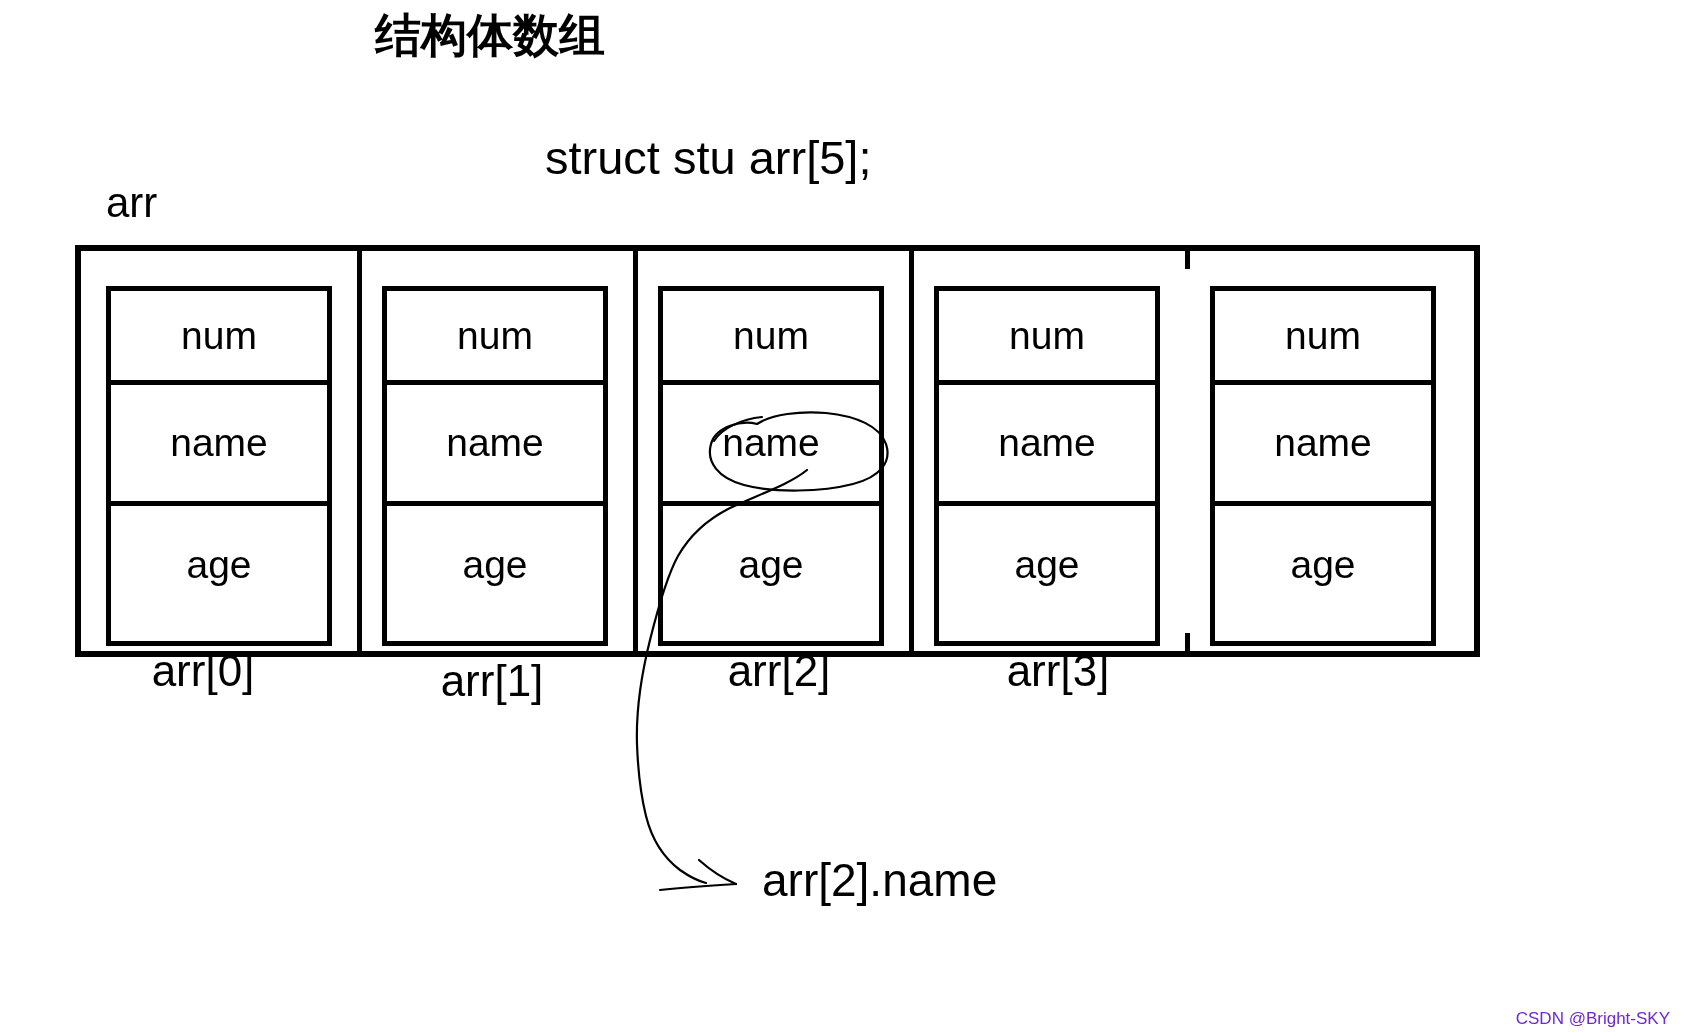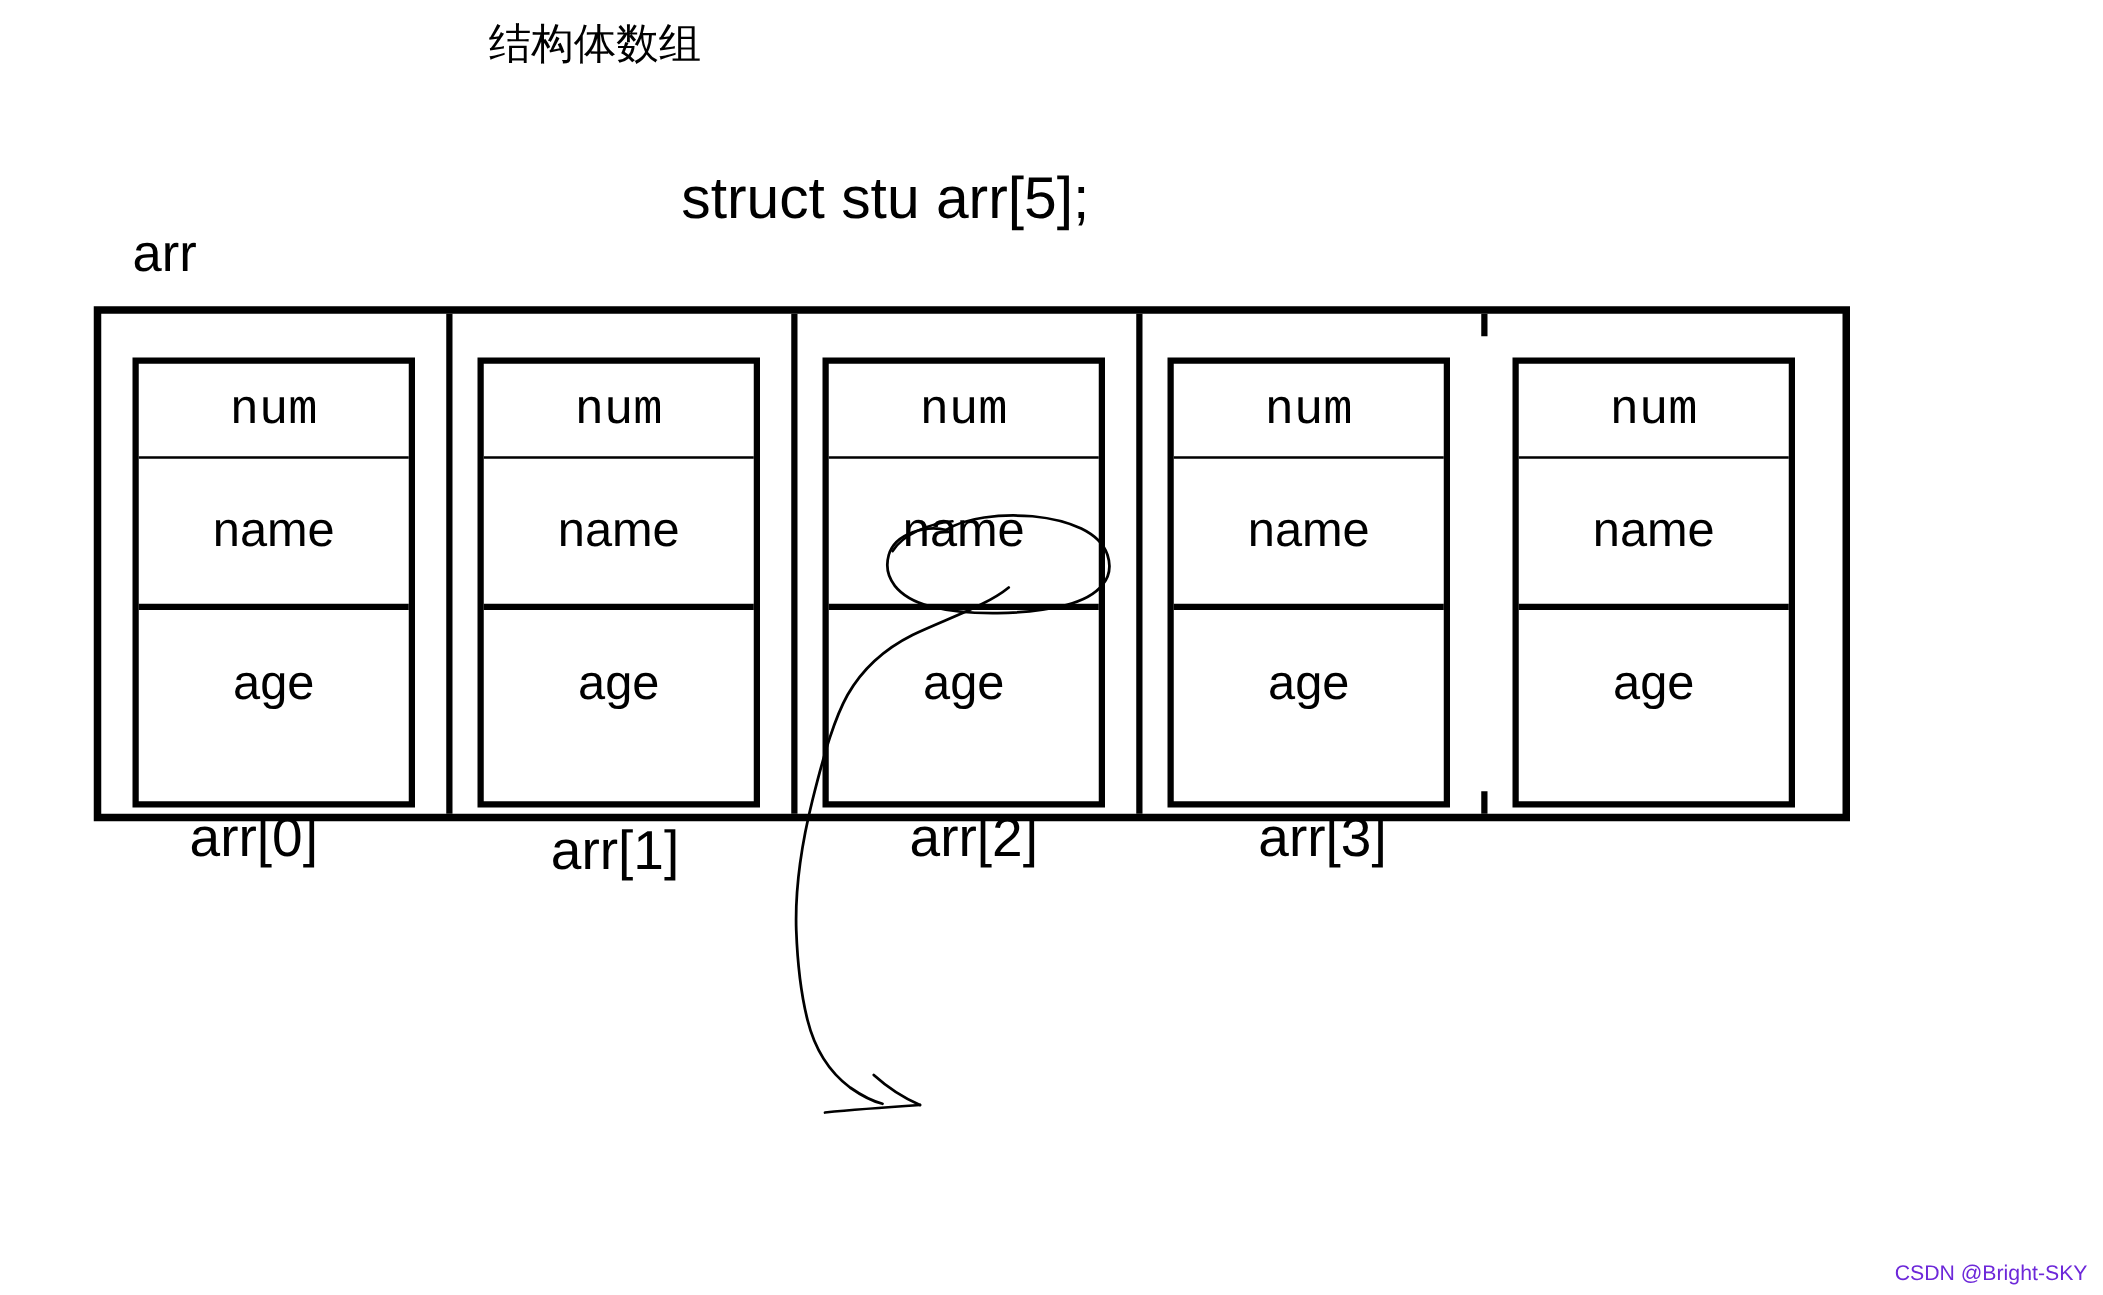--- a/index.html
+++ b/index.html
@@ -15,25 +15,25 @@
     position: relative;
     width: 1682px;
     height: 1036px;
     background: #ffffff;
     overflow: hidden;
   }
 
   
   .diagram-title {
     position: absolute;
-    left: 391px;
+    left: 375px;
     top: 6px;
-    font-size: 34px;
+    font-size: 46px;
     line-height: 58px;
-    font-weight: 400;
+    font-weight: 700;
     white-space: nowrap;
   }
   .decl-text {
     position: absolute;
     left: 545px;
     top: 130px;
     font-size: 47px;
     line-height: 56px;
     white-space: nowrap;
   }
@@ -95,21 +95,21 @@
   .field-row {
     position: relative;
     box-sizing: border-box;
     width: 100%;
     display: flex;
     align-items: center;
     justify-content: center;
     font-size: 39px;
     line-height: 42px;
   }
-  .field-row.num  { height: 76px;  border-bottom: 2px solid #000000; font-family: Liberation Mono, monospace; }
+  .field-row.num  { height: 94px;  border-bottom: 5px solid #000000; }
   .field-row.name { height: 121px; border-bottom: 5px solid #000000; }
   .field-row.age  { height: 135px; align-items: flex-start; padding-top: 38px; }
 
   
   .index-label {
     position: absolute;
     top: 644px;
     font-size: 44px;
     line-height: 54px;
     text-align: center;
@@ -218,16 +218,17 @@
              C 668 574, 660 600, 650 640
              C 641 676, 636 712, 637 744
              C 638 772, 641 796, 646 816
              C 652 840, 664 858, 680 870
              C 690 877, 698 881, 706 883" fill="none" stroke="#000000" stroke-width="2.2" stroke-linecap="round" stroke-linejoin="round"></path>
 
     <path d="M 699 860 C 709 869, 722 878, 736 884" fill="none" stroke="#000000" stroke-width="2.2" stroke-linecap="round"></path>
     <path d="M 660 890 C 680 888, 706 886, 736 884" fill="none" stroke="#000000" stroke-width="2.2" stroke-linecap="round"></path>
   </svg>
 
+  <div class="callout-text">arr[2].name</div>
 
   <div class="watermark">CSDN @Bright-SKY</div>
 
 </div>
 
 </body></html>

